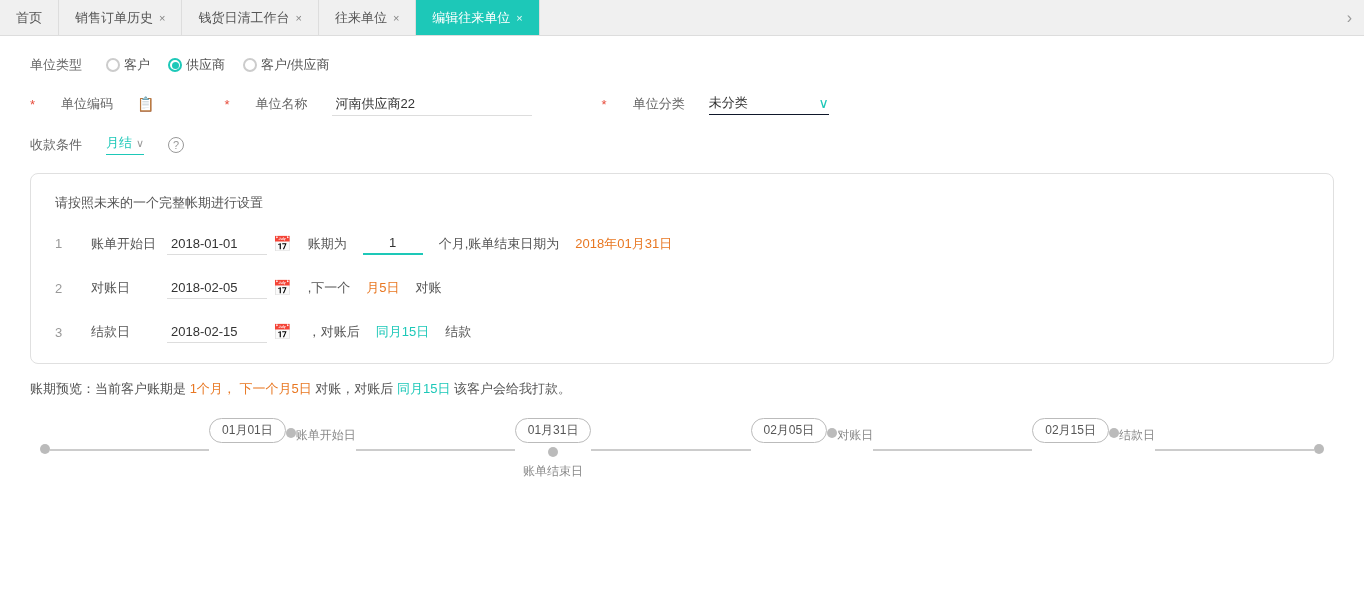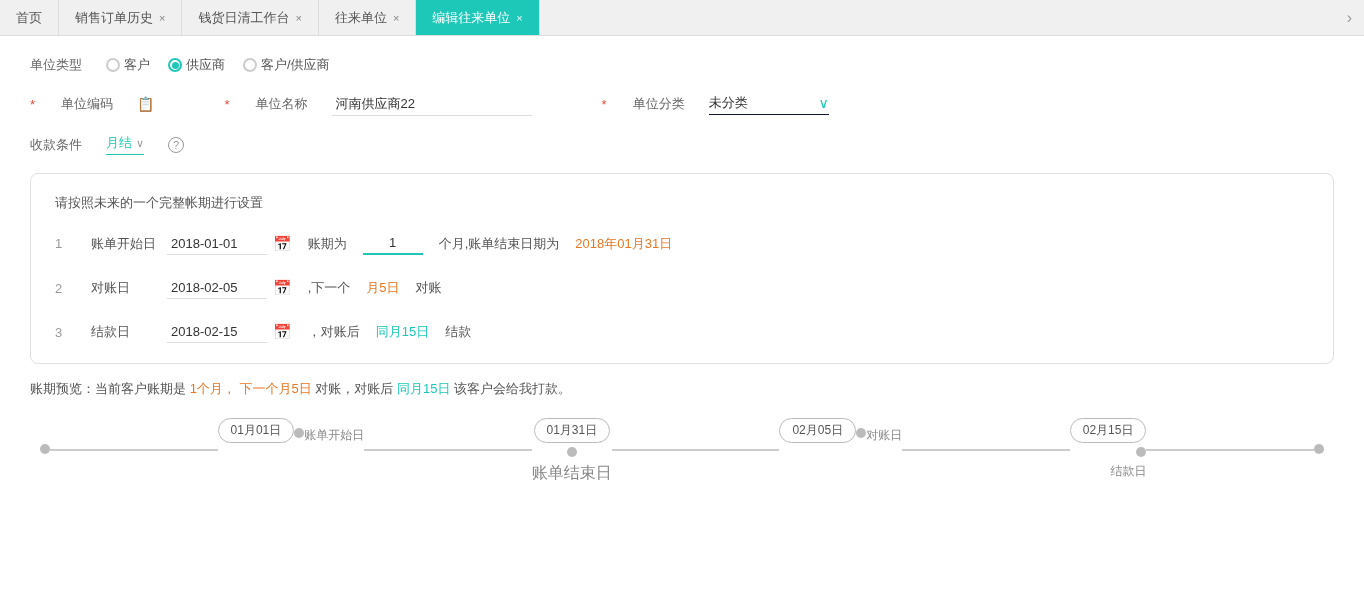--- a/index.html
+++ b/index.html
@@ -408,34 +408,34 @@
         <div style="border:1px solid #bbb;border-radius:14px;padding:3px 12px;font-size:12px;color:#555;background:#fff;white-space:nowrap;margin-bottom:4px;">01月01日</div>
         <div style="width:10px;height:10px;border-radius:50%;background:#bbb;"></div>
         <div style="font-size:12px;color:#888;margin-top:6px;white-space:nowrap;">账单开始日</div>
       </div>
 
       <div style="height:2px;background:#ccc;flex:1;margin-top:31px;"></div>
 
       <div style="display:flex;flex-direction:column;align-items:center;">
         <div style="border:1px solid #bbb;border-radius:14px;padding:3px 12px;font-size:12px;color:#555;background:#fff;white-space:nowrap;margin-bottom:4px;">01月31日</div>
         <div style="width:10px;height:10px;border-radius:50%;background:#bbb;"></div>
-        <div style="font-size:16px;color:#888;margin-top:6px;white-space:nowrap;">账单结束日</div>
+        <div style="font-size:12px;color:#888;margin-top:6px;white-space:nowrap;">账单结束日</div>
       </div>
 
       <div style="height:2px;background:#ccc;flex:1;margin-top:31px;"></div>
 
       <div style="display:flex;align-items:center;">
         <div style="border:1px solid #bbb;border-radius:14px;padding:3px 12px;font-size:12px;color:#555;background:#fff;white-space:nowrap;margin-bottom:4px;">02月05日</div>
         <div style="width:10px;height:10px;border-radius:50%;background:#bbb;"></div>
         <div style="font-size:12px;color:#888;margin-top:6px;white-space:nowrap;">对账日</div>
       </div>
 
       <div style="height:2px;background:#ccc;flex:1;margin-top:31px;"></div>
 
-      <div style="display:flex;flex-direction:column;align-items:flex-end;">
+      <div style="display:flex;align-items:center;">
         <div style="border:1px solid #bbb;border-radius:14px;padding:3px 12px;font-size:12px;color:#555;background:#fff;white-space:nowrap;margin-bottom:4px;">02月15日</div>
         <div style="width:10px;height:10px;border-radius:50%;background:#bbb;"></div>
         <div style="font-size:12px;color:#888;margin-top:6px;white-space:nowrap;">结款日</div>
       </div>
 
       <div style="height:2px;background:#ccc;flex:1;margin-top:31px;"></div>
 
       <div style="display:flex; flex-direction:column; align-items:center; margin-top:26px;">
         <div style="width:10px;height:10px;border-radius:50%;background:#bbb;"></div>
       </div>

